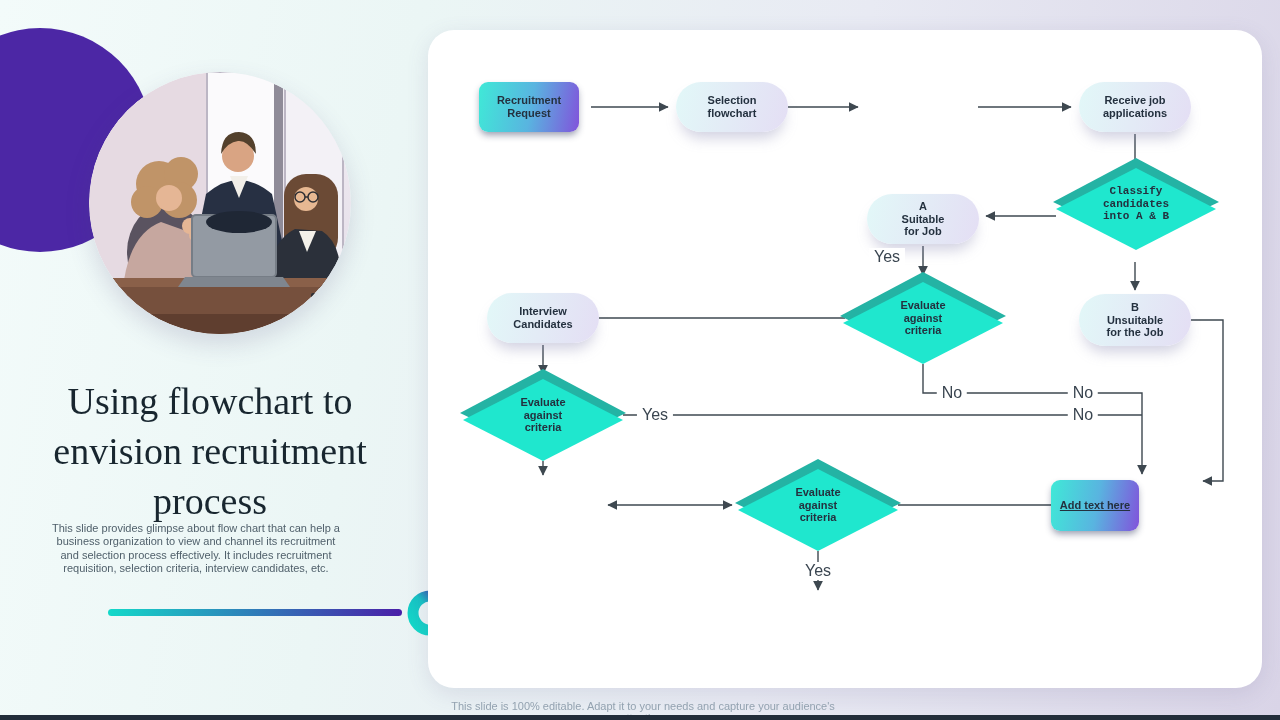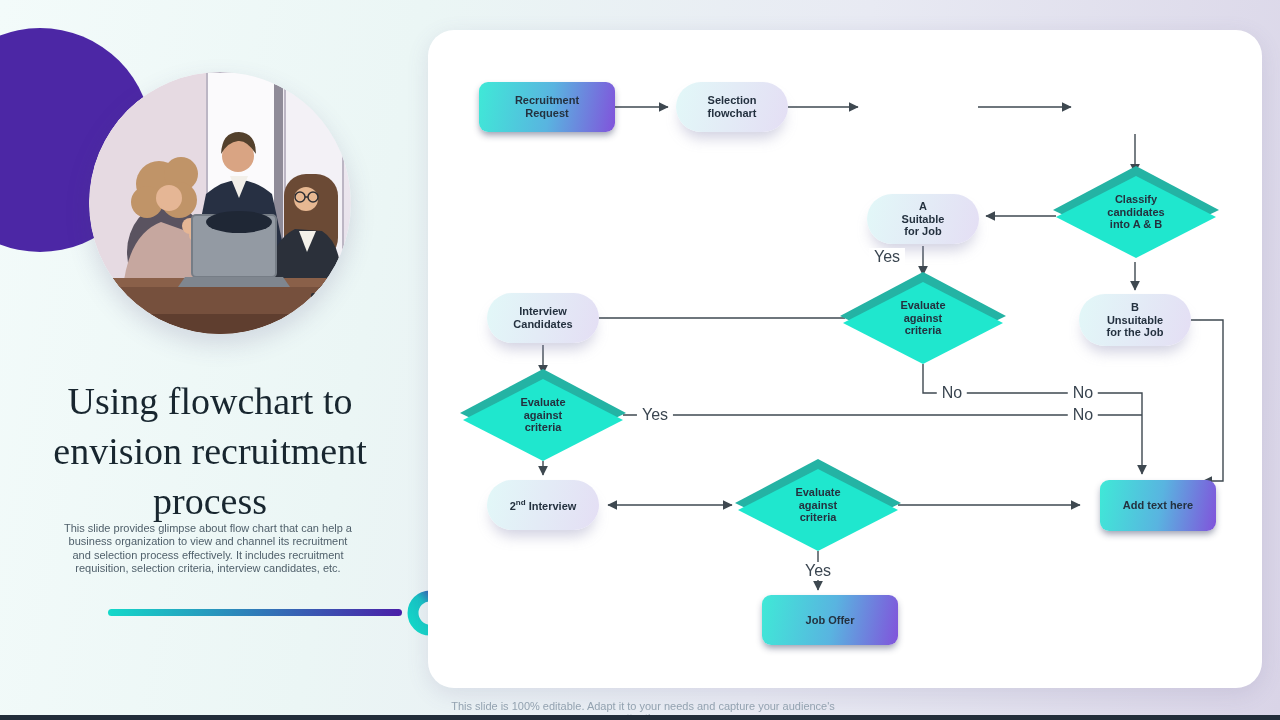--- a/index.html
+++ b/index.html
@@ -12,36 +12,36 @@
   .abs { position:absolute; }
 
   
   .purple-circle { left:-72px; top:28px; width:224px; height:224px; border-radius:50%;
     background:#4c27a5; }
   .photo-circle { left:89px; top:72px; width:262px; height:262px; border-radius:50%;
     overflow:hidden; box-shadow:0 10px 24px rgba(80,70,120,.18); }
   .slide-title { left:50px; top:376px; width:320px; text-align:center;
     font-family:"Liberation Serif", serif; font-size:38px; line-height:1.32;
     color:#18262f; font-weight:400; }
-  .slide-desc { left:62px; top:522px; width:292px; text-align:center;
+  .slide-desc { left:50px; top:522px; width:292px; text-align:center;
     font-size:11px; line-height:1.22; color:#50606b; }
   .accent-bar { left:108px; top:609px; width:294px; height:7px; border-radius:4px;
     background:linear-gradient(90deg,#14d9c9,#4a1fa8); }
   .accent-ring { left:406px; top:589px; width:48px; height:48px; }
 
   
   .card { left:428px; top:30px; width:834px; height:658px; background:#ffffff;
     border-radius:26px; box-shadow:0 6px 22px rgba(100,90,140,.14); }
   .connectors { position:absolute; left:0; top:0; width:834px; height:658px; }
 
   
   .node { position:absolute; display:flex; align-items:center; justify-content:center;
     text-align:center; font-size:11px; font-weight:bold; color:#24313f; line-height:1.18; }
   .nlabel { white-space:pre-line; position:relative; z-index:2; }
-  .gbox { width:136px; height:50px; border-radius:9px;
+  .gbox { width:100px; height:50px; border-radius:9px;
     background:linear-gradient(100deg,#3fe9d7 0%,#59b4e0 52%,#8153db 100%);
     box-shadow:0 4px 7px -1px rgba(30,40,80,.45); }
   .pill { width:112px; height:50px; border-radius:26px;
     background:linear-gradient(105deg,#e2f8f8 0%,#e4def4 100%);
     box-shadow:0 10px 14px -4px rgba(140,140,180,.40); }
   .diamond { width:160px; height:92px; }
   .diamond svg { position:absolute; left:0; top:0; overflow:visible; }
 
   .edge-label { position:absolute; transform:translate(-50%,-50%); font-size:16px;
     color:#3a4550; background:#ffffff; padding:0 5px; z-index:3; }
@@ -153,22 +153,26 @@
   </svg>
 
   <div class="node gbox" style="left:51px; top:52px;">
     <span class="nlabel">Recruitment
 Request</span>
   </div>
   <div class="node pill" style="left:248px; top:52px;">
     <span class="nlabel">Selection
 flowchart</span>
   </div>
-
-  <div class="node diamond" style="left:628px; top:136px;">
+  <div class="node pill" style="left:651px; top:52px;">
+    <span class="nlabel">Receive job
+applications</span>
+  </div>
+
+  <div class="node diamond" style="left:628px; top:128px;font-family:Liberation Mono, monospace;">
     <svg width="160" height="92" viewBox="0 0 160 92">
       <polygon points="80,0 163,44 80,84 -3,44" fill="#24b3a4"></polygon>
       <polygon points="80,10 160,51 80,92 0,51" fill="#1fe7ce"></polygon>
     </svg>
     <span class="nlabel">Classify
 candidates
 into A &amp; B</span>
   </div>
 
   <div class="node pill" style="left:439px; top:164px;">
@@ -200,39 +204,33 @@
   <div class="node diamond" style="left:35px; top:339px;">
     <svg width="160" height="92" viewBox="0 0 160 92">
       <polygon points="80,0 163,44 80,84 -3,44" fill="#24b3a4"></polygon>
       <polygon points="80,10 160,51 80,92 0,51" fill="#1fe7ce"></polygon>
     </svg>
     <span class="nlabel">Evaluate
 against
 criteria</span>
   </div>
 
-  <div class="node pill" style="left:59px; top:450px;">
-    <span class="nlabel"><span>2</span><sup class="snd">nd</sup><span> Interview</span></span>
-  </div>
 
   <div class="node diamond" style="left:310px; top:429px;">
     <svg width="160" height="92" viewBox="0 0 160 92">
       <polygon points="80,0 163,44 80,84 -3,44" fill="#24b3a4"></polygon>
       <polygon points="80,10 160,51 80,92 0,51" fill="#1fe7ce"></polygon>
     </svg>
     <span class="nlabel">Evaluate
 against
 criteria</span>
   </div>
 
-  <div class="node gbox" style="left:672px; top:450px; width:116px; height:51px;">
+  <div class="node gbox" style="left:623px; top:450px; width:88px; height:51px;text-decoration:underline;">
     <span class="nlabel">Add text here</span>
-  </div>
-  <div class="node gbox" style="left:334px; top:565px;">
-    <span class="nlabel">Job Offer</span>
   </div>
 
   <span class="edge-label" style="left:459px; top:227px;">Yes</span>
   <span class="edge-label" style="left:524px; top:363px;">No</span>
   <span class="edge-label" style="left:655px; top:363px;">No</span>
   <span class="edge-label" style="left:227px; top:385px;">Yes</span>
   <span class="edge-label" style="left:655px; top:385px;">No</span>
   <span class="edge-label" style="left:390px; top:541px;">Yes</span>
 </div>
 

